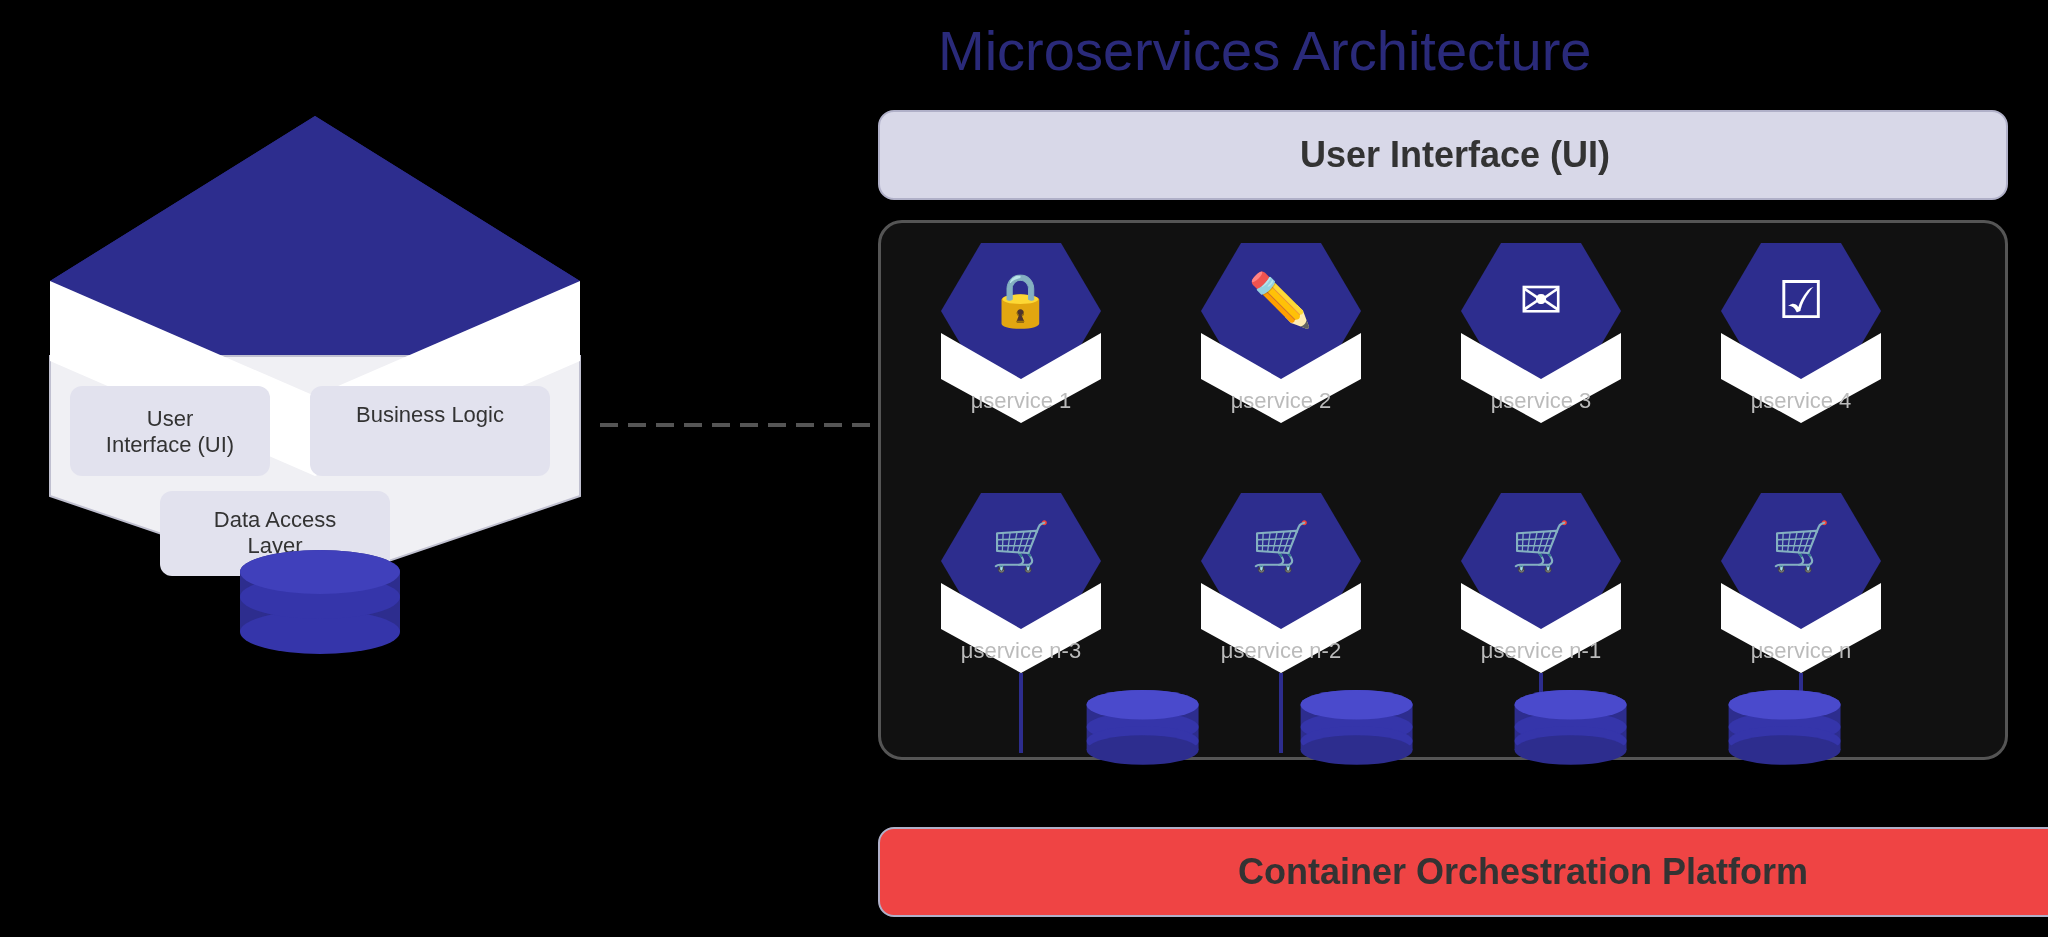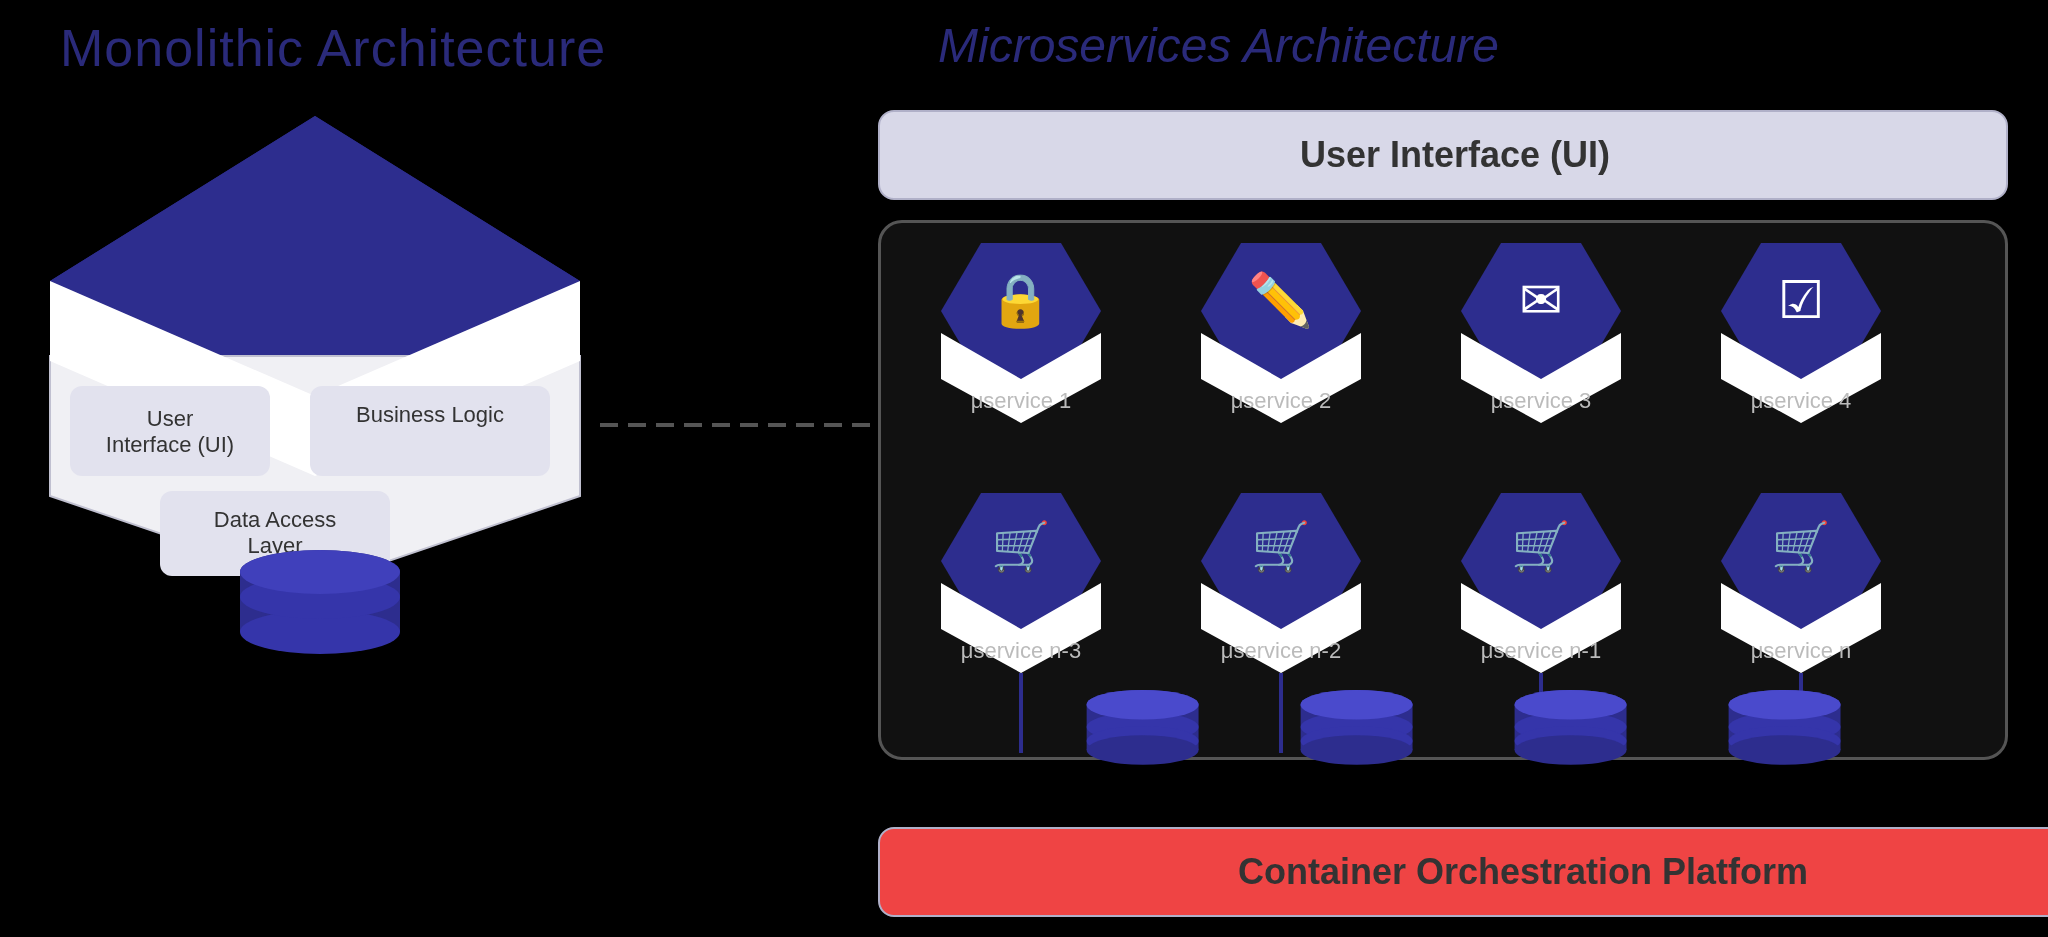--- a/index.html
+++ b/index.html
@@ -37,24 +37,23 @@
       right: 0;
       top: 0;
       width: 1230px;
       height: 937px;
     }
 
     .micro-title {
       position: absolute;
       top: 18px;
       left: 120px;
-      font-size: 48px;
+      font-size: 56px;
       font-weight: 300;
       color: #2a2a7a;
-      font-style: italic;
     }
 
     
     .ui-bar {
       position: absolute;
       top: 110px;
       left: 60px;
       width: 1130px;
       height: 90px;
       background: #d8d8e8;
@@ -119,21 +118,20 @@
       left: 10px;
       width: 610px;
       height: 580px;
     }
   </style>
 </head>
 <body>
 
 <div class="monolithic-section">
 
-  <div class="mono-title">Monolithic Architecture</div>
 
   <div class="mono-svg-container">
     <svg width="610" height="560" viewBox="0 0 610 560" xmlns="http://www.w3.org/2000/svg">
 
       <polygon points="305,10 570,175 570,290 305,290 40,290 40,175" fill="#2d2d8e"></polygon>
 
       <polygon points="40,250 570,250 570,390 305,480 40,390" fill="#f0f0f4" stroke="#c0c0d0" stroke-width="2"></polygon>
 
       <polygon points="40,175 305,290 570,175 570,255 305,370 40,255" fill="white"></polygon>
 

